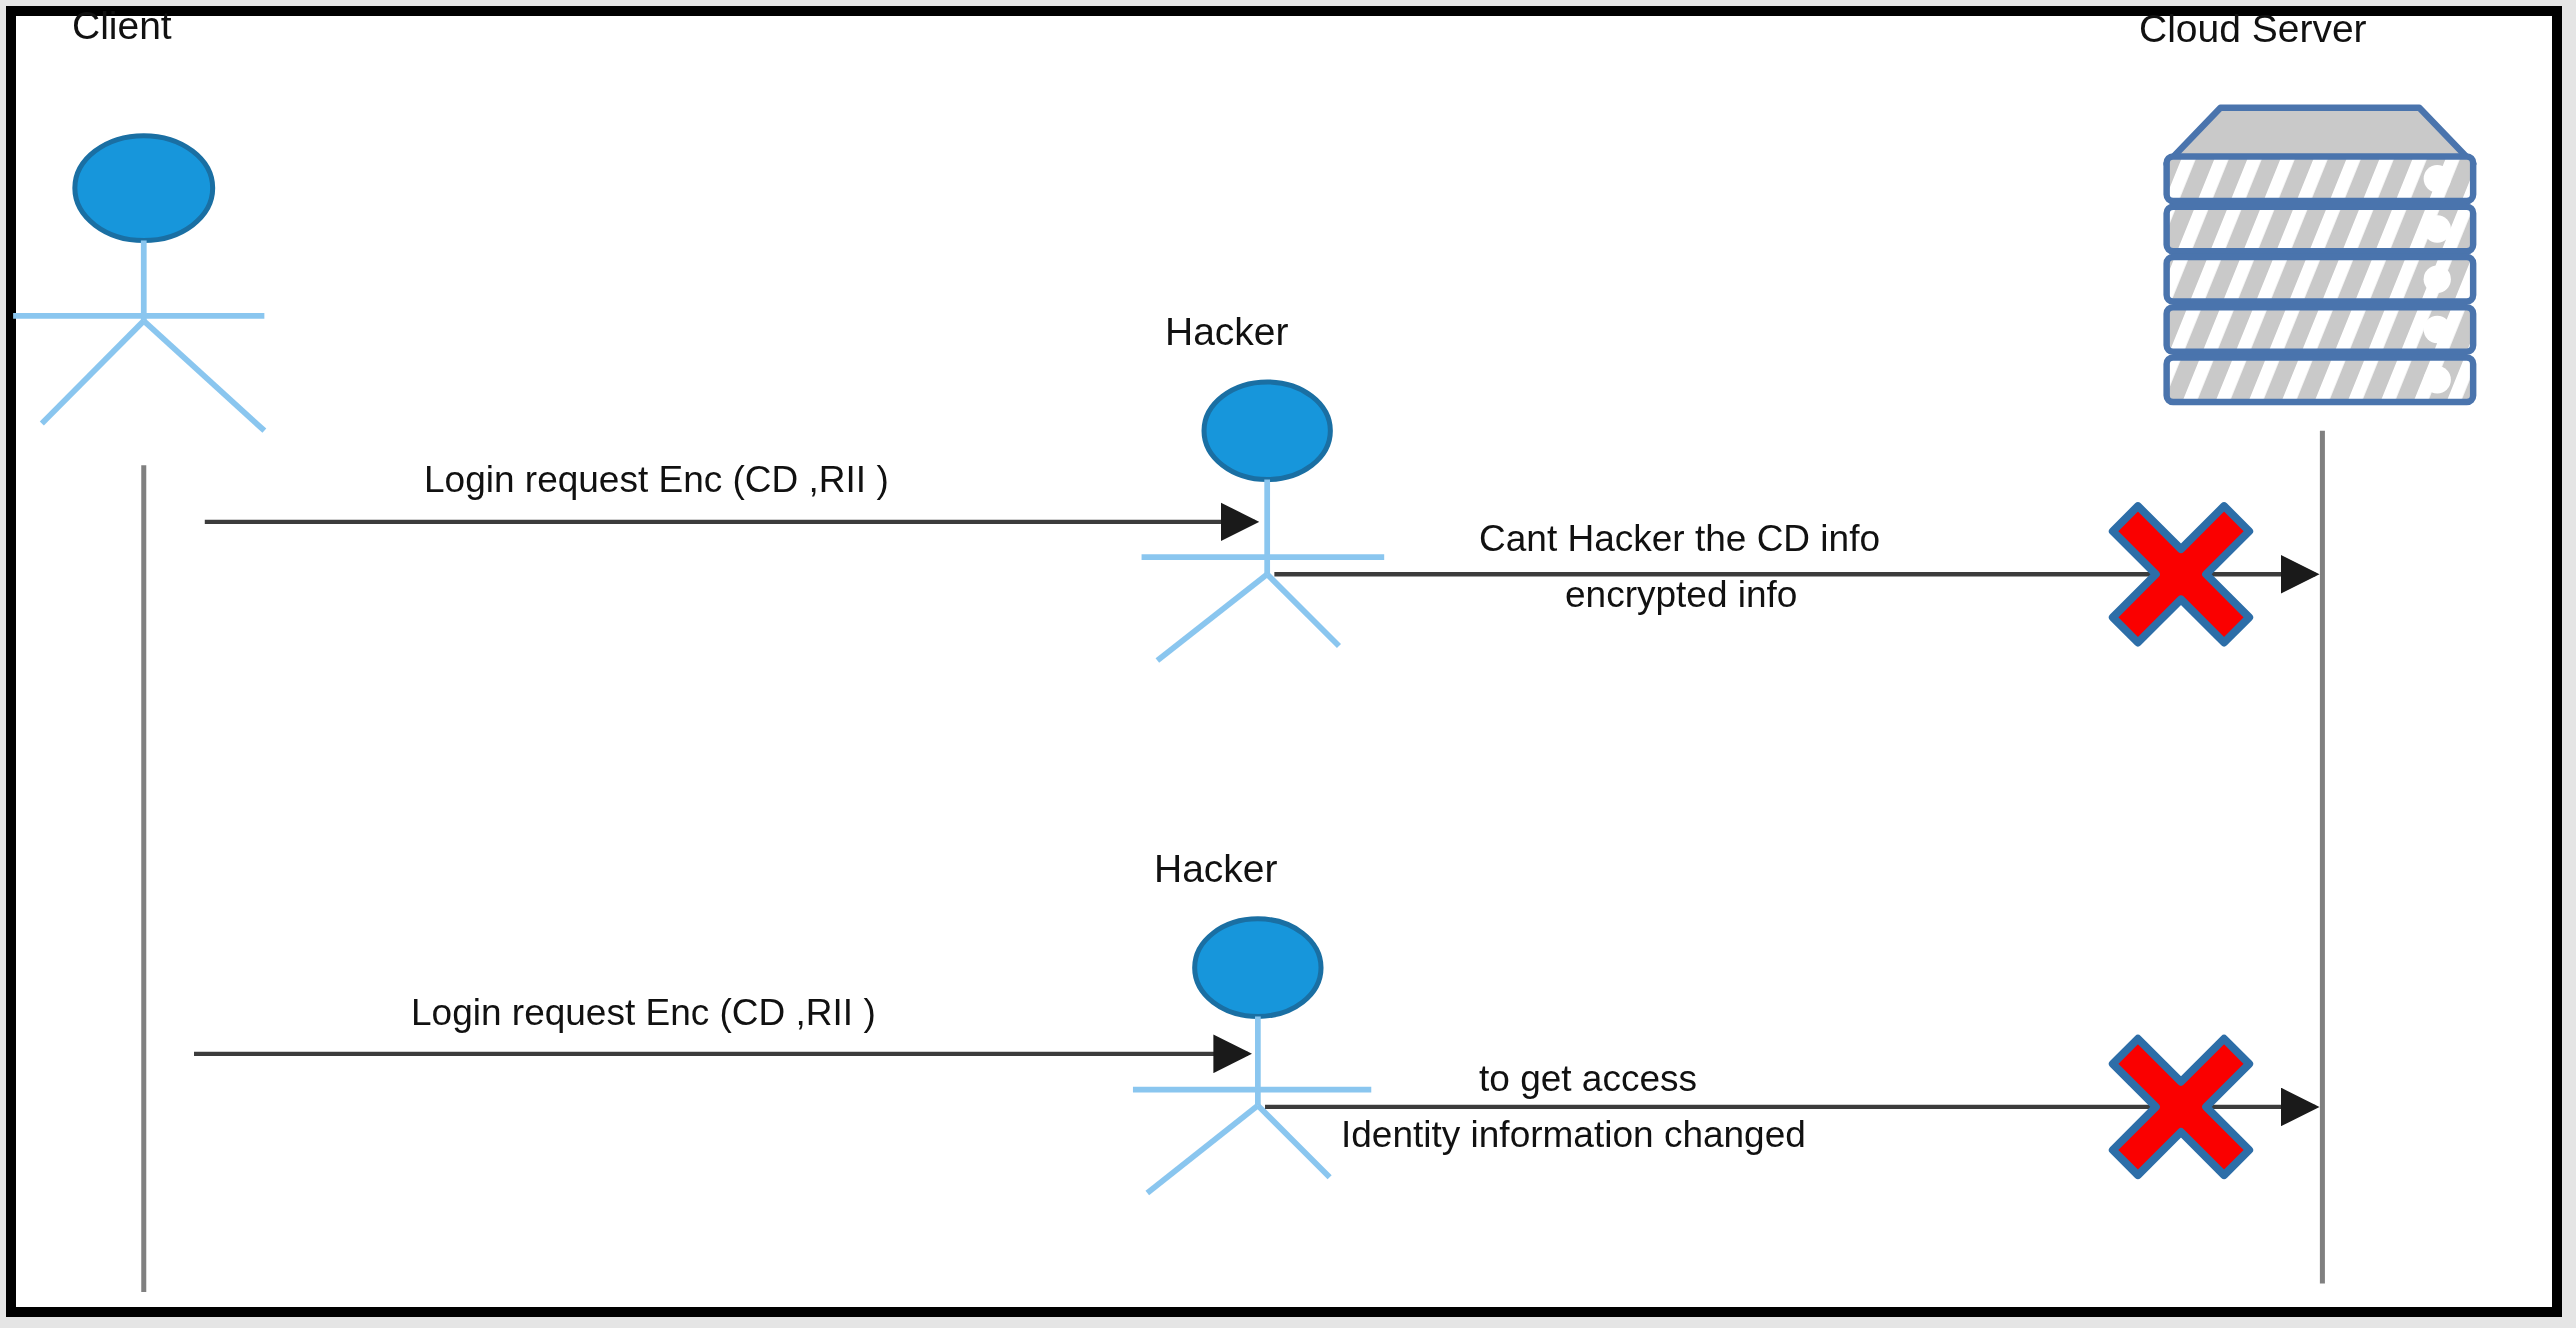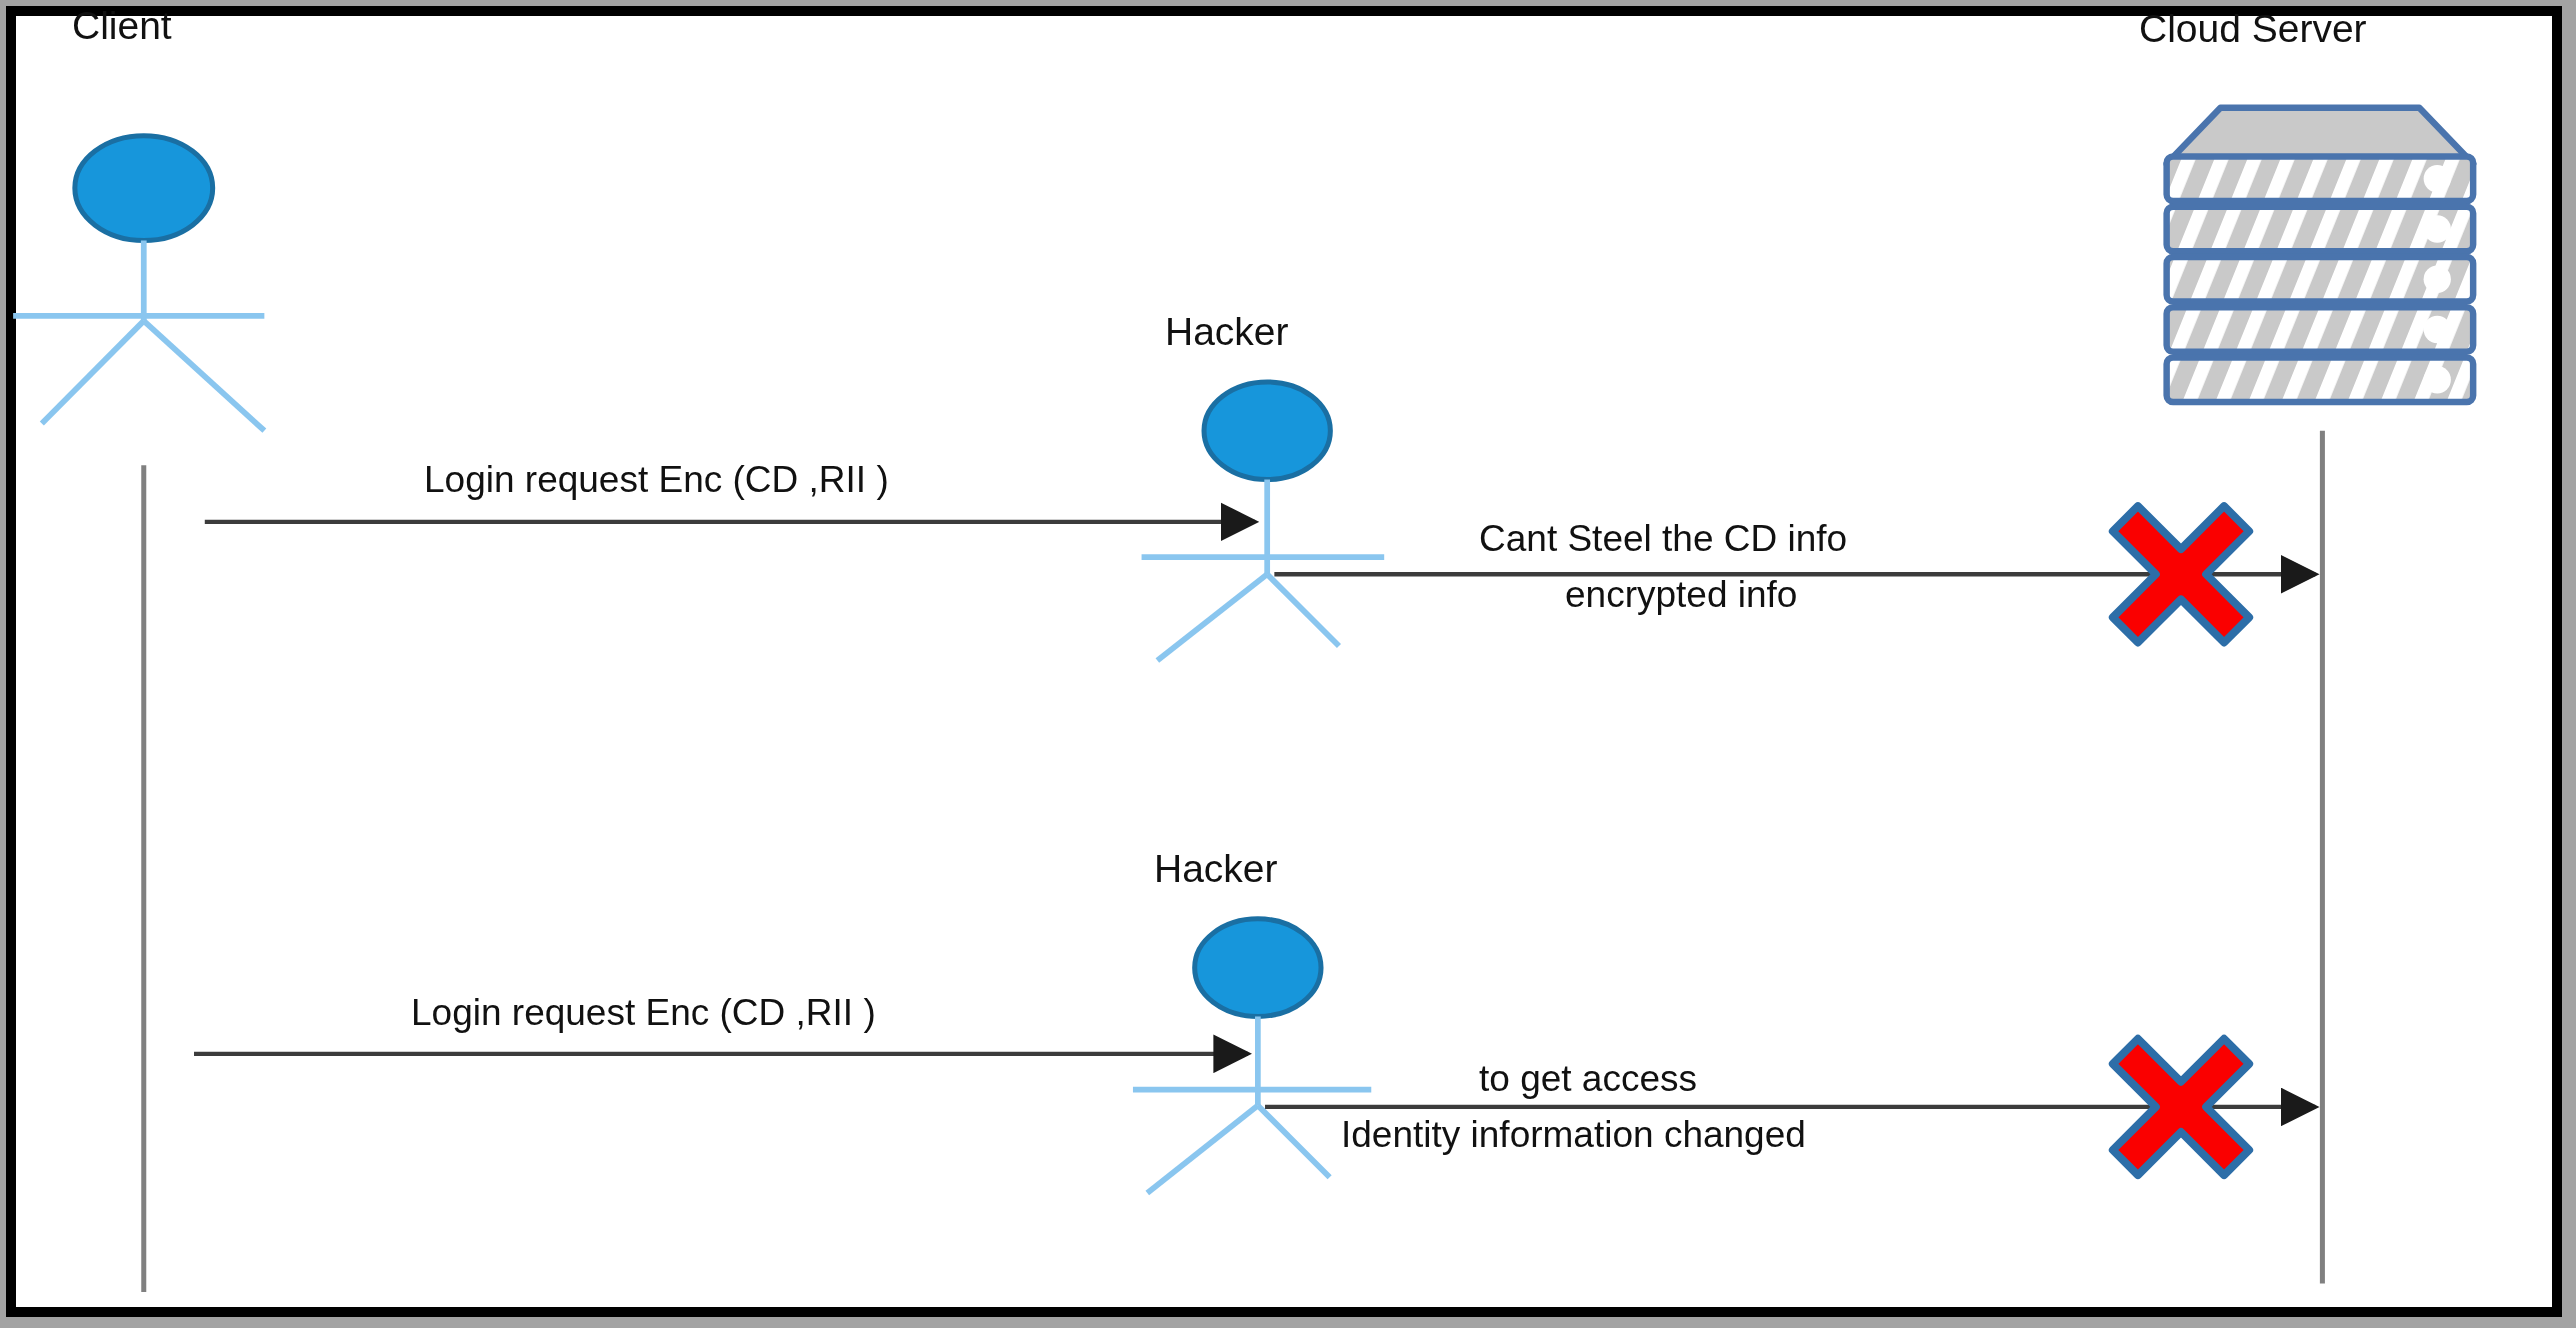--- a/index.html
+++ b/index.html
@@ -1,20 +1,20 @@
 <!DOCTYPE html>
 <html style="font-size:11.5px"><head>
 <meta charset="utf-8">
 <style>
   html,body{margin:0;padding:0;background:#ffffff;}
   body{font-family:"Liberation Sans", sans-serif;}
   #canvas{
     position:relative;
     width:2576px;height:1328px;
-    background:#a3a3a3;
+    background:#e5e5e5;
     overflow:hidden;
   }
   #frame{
     position:absolute;
     left:5.7px;top:5.7px;
     width:2556px;height:1311px;
     border:10px solid #000000;
     box-sizing:border-box;
     background:#ffffff;
   }
@@ -128,21 +128,21 @@
   <div class="lbl actor-name" style="left:72px;top:4.3px;">Client</div>
 
   <div class="lbl actor-name" style="left:2139px;top:7px;">Cloud Server</div>
 
   <div class="lbl actor-name" style="left:1165px;top:310px;">Hacker</div>
 
   <div class="lbl actor-name" style="left:1154px;top:847px;">Hacker</div>
 
   <div class="lbl msg" style="left:424px;top:459px;">Login request Enc (CD ,RII )</div>
 
-  <div class="lbl msg" style="left:1479px;top:518px;">Cant Steel the CD info</div>
+  <div class="lbl msg" style="left:1479px;top:518px;">Cant Hacker the CD info</div>
   <div class="lbl msg" style="left:1565px;top:574px;">encrypted info</div>
 
   <div class="lbl msg" style="left:411px;top:992px;">Login request Enc (CD ,RII )</div>
 
   <div class="lbl msg" style="left:1479px;top:1058px;">to get access</div>
   <div class="lbl msg" style="left:1341px;top:1114px;">Identity information changed</div>
 </div>
 
 
 </body></html>

